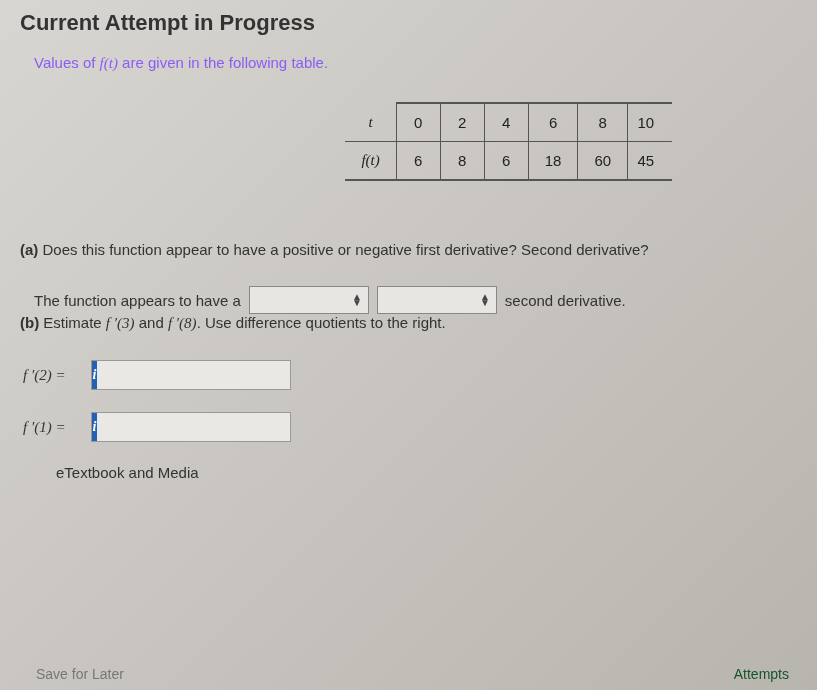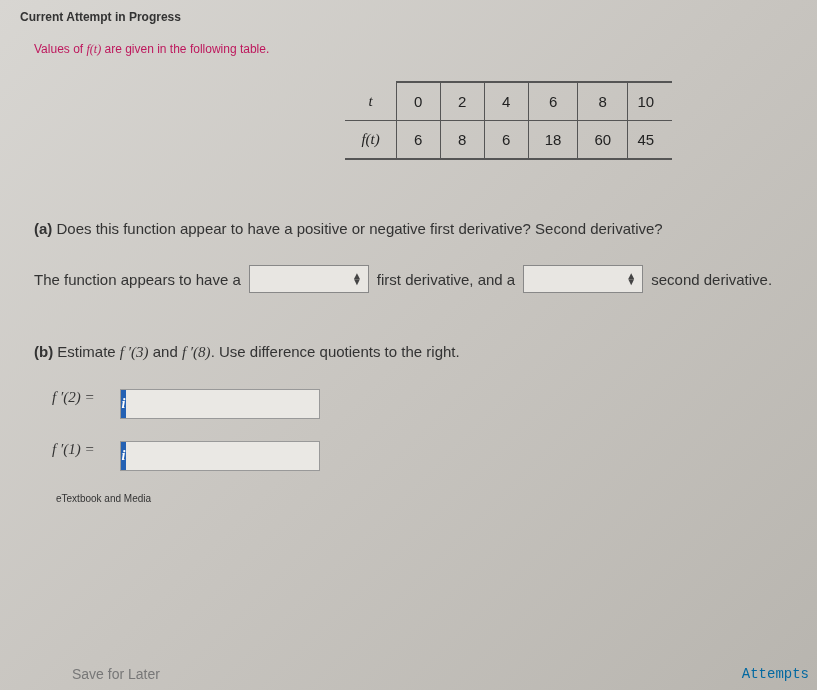--- a/index.html
+++ b/index.html
@@ -8,29 +8,29 @@
       background: linear-gradient(135deg, #d8d6d2 0%, #c8c5c0 50%, #b8b5af 100%);
       width: 817px;
       height: 690px;
       overflow: hidden;
       color: #333;
       padding: 10px 20px;
       position: relative;
     }
     .section-title {
       font-weight: bold;
-      font-size: 12px;
+      font-size: 22px;
       color: #333;
       margin-bottom: 18px;
     }
     .description {
-      font-size: 12px;
-      color: #be185d;
+      font-size: 15px;
+      color: #8b5cf6;
       margin-left: 14px;
-      margin-bottom: 24px;
+      margin-bottom: 30px;
     }
     .table-container {
       display: flex;
       justify-content: center;
       margin-left: 200px;
       margin-bottom: 60px;
     }
     table.data-table {
       border-collapse: collapse;
     }
@@ -50,55 +50,54 @@
     table.data-table tr:first-child td:first-child { border-top: none; }
     table.data-table tr td:last-child { border-right: none; }
     table.data-table tr:first-child td { border-top: 2px solid #555; }
     table.data-table tr:last-child td { border-bottom: 2px solid #555; }
     table.data-table td:first-child { border-left: none; }
     table.data-table td:last-child { border-right: none; padding-left: 8px; }
 
     .question {
       font-size: 15px;
       color: #333;
-      margin-left: 14px;
       margin-bottom: 28px;
     }
     .question .label { font-weight: bold; }
     .answer-line {
       margin-left: 14px;
       font-size: 15px;
       color: #333;
       display: flex;
       align-items: center;
       gap: 8px;
       flex-wrap: wrap;
-      margin-bottom: 50px;
     }
     .select-box {
       display: inline-flex;
       align-items: center;
       justify-content: flex-end;
       width: 120px;
       height: 28px;
       border: 1px solid #888;
       background: #e8e6e2;
       padding: 0 6px;
       position: relative;
     }
     .select-arrows {
       font-size: 10px;
       line-height: 6px;
       color: #444;
       display: flex;
       flex-direction: column;
     }
     .input-line {
-      margin-left: 32px;
-      display: flex;
+      margin-left: 3px;
+      display: flex;
+      align-items: center;
       margin-bottom: 22px;
       font-size: 15px;
     }
     .input-label {
       font-style: italic;
       margin-right: 8px;
       min-width: 60px;
     }
     .input-box {
       width: 200px;
@@ -122,36 +121,35 @@
     }
     .input-field {
       flex: 1;
       border: none;
       background: transparent;
       padding: 0 6px;
       font-size: 14px;
     }
     .etextbook {
       margin-left: 36px;
-      font-size: 10px;
+      font-size: 15px;
       color: #333;
       margin-top: 10px;
     }
     .bottom-row {
       position: absolute;
       bottom: 8px;
       left: 36px;
-      right: 8px;
+      right: 28px;
       display: flex;
       justify-content: space-between;
       font-size: 14px;
       color: #777;
-      margin-left: 36px;
-    }
-    .attempts { color: #0369a1; font-family: Liberation Mono, monospace; }
+    }
+    .attempts { color: #14532d; }
     .math-i { font-style: italic; font-family: 'Times New Roman', serif; }
   </style>
 </head>
 <body>
 
 <div class="section-title">Current Attempt in Progress</div>
 
 <div class="description">
   <span>Values of </span><span class="math-i">f(t)</span><span> are given in the following table.</span>
 </div>
@@ -186,21 +184,20 @@
 </div>
 
 <div class="answer-line">
   <span>The function appears to have a</span>
   <div class="select-box">
     <div class="select-arrows">
         <span>▲</span>
         <span>▼</span>
       </div>
   </div>
-  <span>first derivative, and a</span>
   <div class="select-box">
     <div class="select-arrows">
         <span>▲</span>
         <span>▼</span>
       </div>
   </div>
   <span>second derivative.</span>
 </div>
 
 <div class="question">

